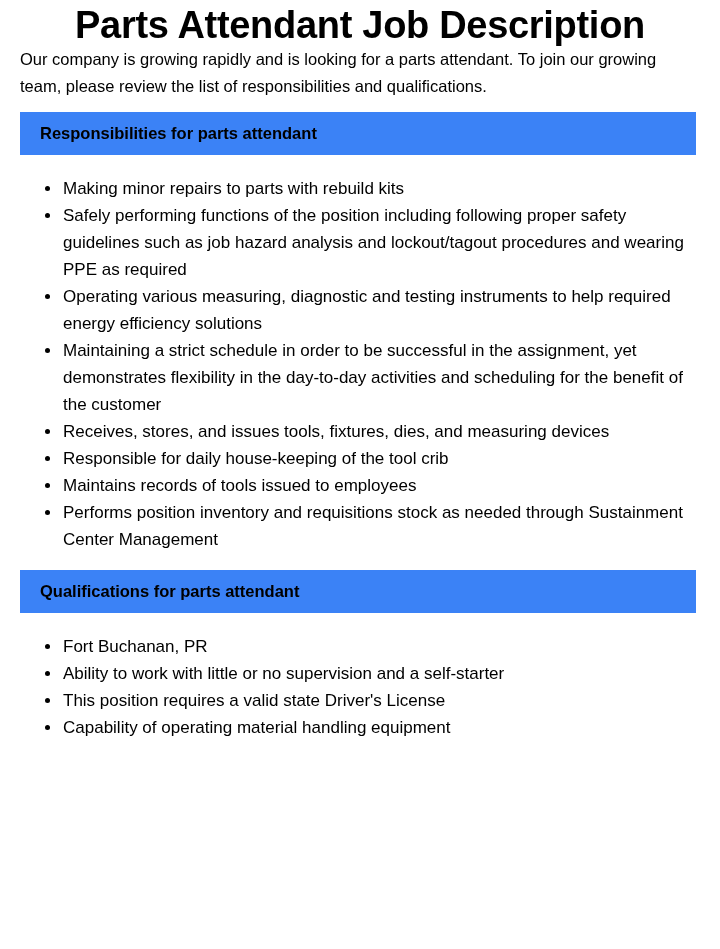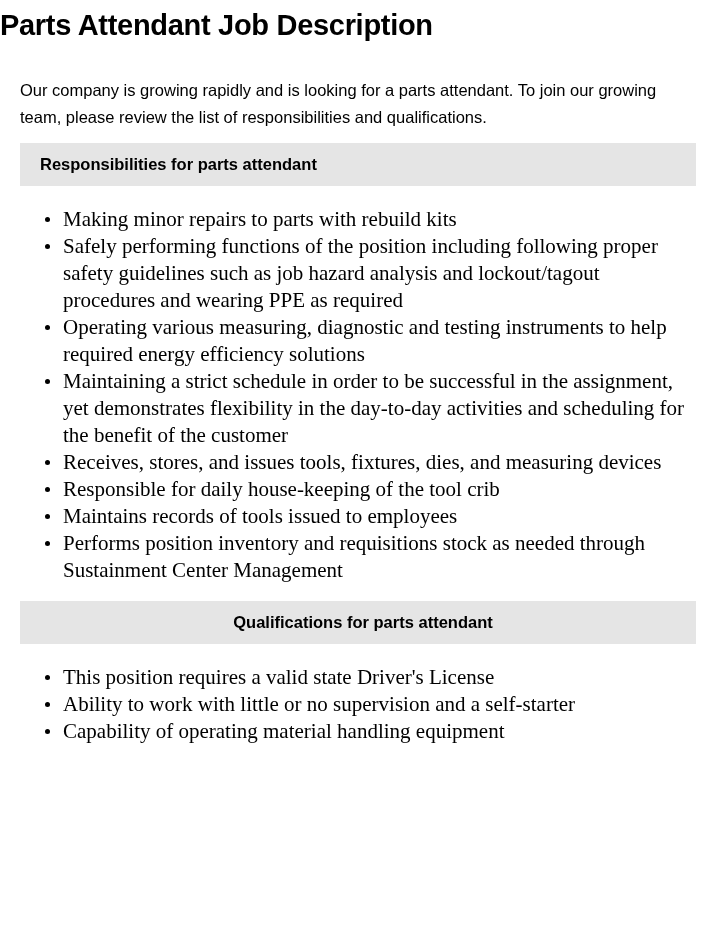--- a/index.html
+++ b/index.html
@@ -13,58 +13,57 @@
     overflow: hidden;
     color: #000000;
     font-family: "Liberation Sans", sans-serif;
   }
   .page {
     width: 720px;
     height: 949px;
     background: #ffffff;
   }
   .title {
-    font-size: 29px;
+    font-size: 38px;
     line-height: 34px;
     font-weight: 700;
+    text-align: center;
     margin: 8px 0 4px 0;
     letter-spacing: -0.3px;
   }
   .intro {
     font-size: 16.5px;
     line-height: 27px;
-    margin: 35px 48px 0 20px;
+    margin: 4px 48px 0 20px;
   }
   .section-header {
     height: 43px;
-    background: #e5e5e5;
+    background: #3b82f6;
     margin: 12px 24px 0 20px;
     display: flex;
     align-items: center;
     padding: 0 10px 0 20px;
     box-sizing: border-box;
   }
   .section-header.second {
     margin-top: 17px;
-    justify-content: center;
   }
   .section-header .header-text {
     font-size: 16.5px;
     font-weight: 700;
   }
   .bullet-list {
     list-style: none;
     margin: 20px 24px 0 0;
     padding: 0 0 0 63px;
   }
   .bullet-list li {
     position: relative;
-    font-size: 21px;
+    font-size: 17px;
     line-height: 27px;
-    font-family: Liberation Serif, serif;
   }
   .bullet-list li::before {
     content: "";
     position: absolute;
     left: -18px;
     top: 11px;
     width: 5px;
     height: 5px;
     border-radius: 50%;
     background: #000000;
@@ -92,18 +91,19 @@
     <li>Responsible for daily house-keeping of the tool crib</li>
     <li>Maintains records of tools issued to employees</li>
     <li>Performs position inventory and requisitions stock as needed through Sustainment Center Management</li>
   </ul>
 
   <div class="section-header second">
     <span class="header-text">Qualifications for parts attendant</span>
   </div>
 
   <ul class="bullet-list">
+    <li>Fort Buchanan, PR</li>
+    <li>Ability to work with little or no supervision and a self-starter</li>
     <li>This position requires a valid state Driver's License</li>
-    <li>Ability to work with little or no supervision and a self-starter</li>
     <li>Capability of operating material handling equipment</li>
   </ul>
 
 </div>
 
 </body></html>

